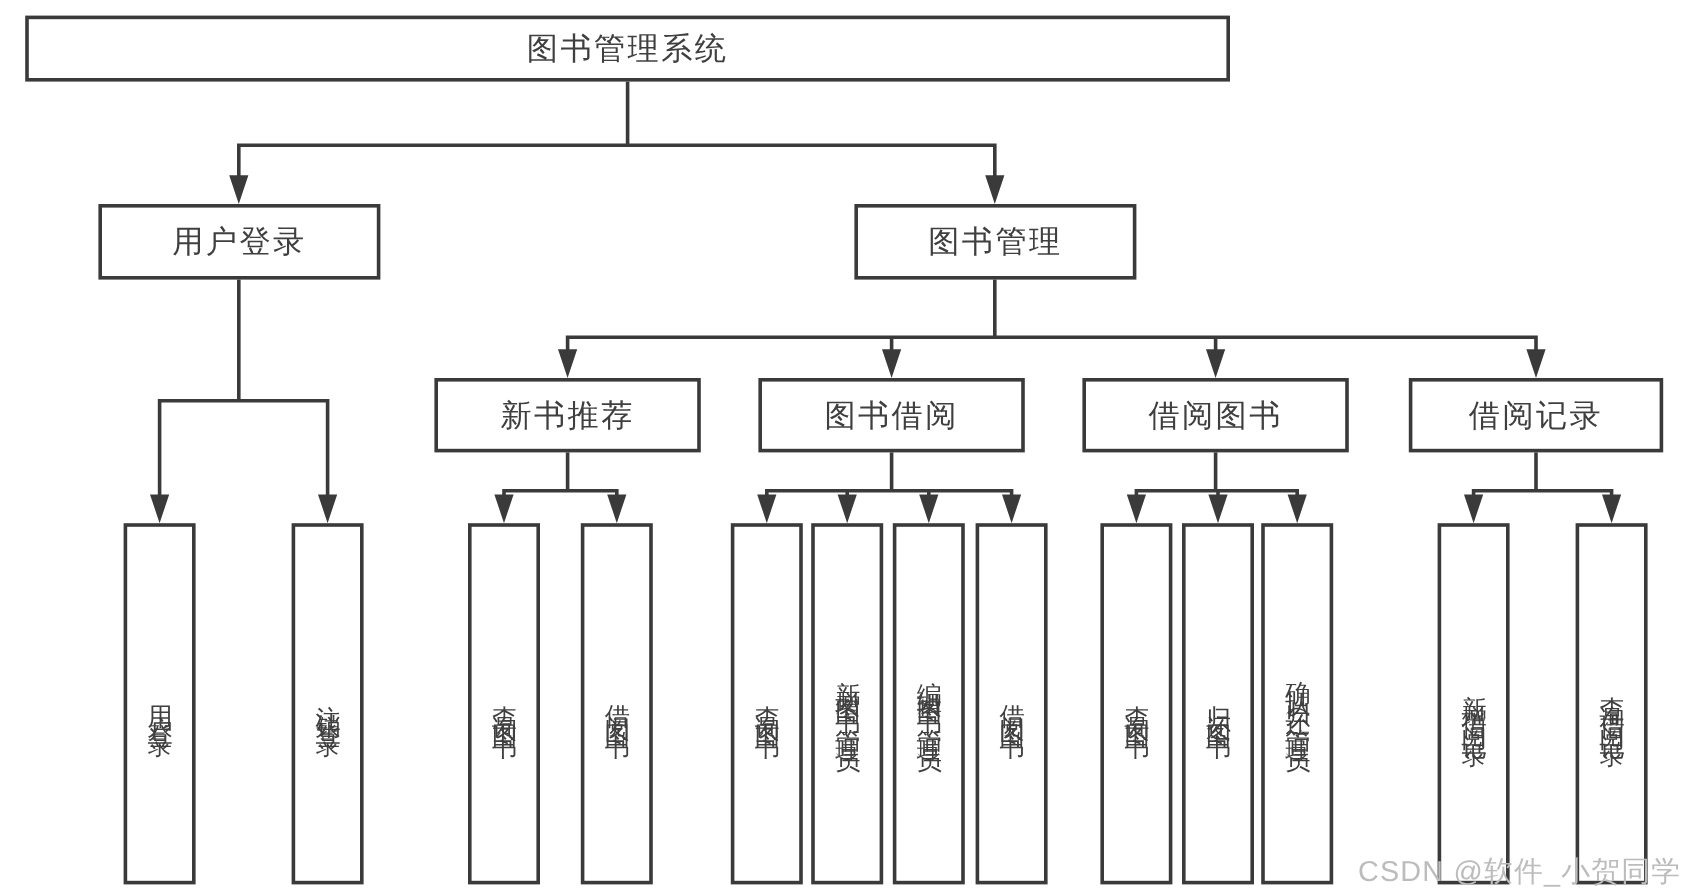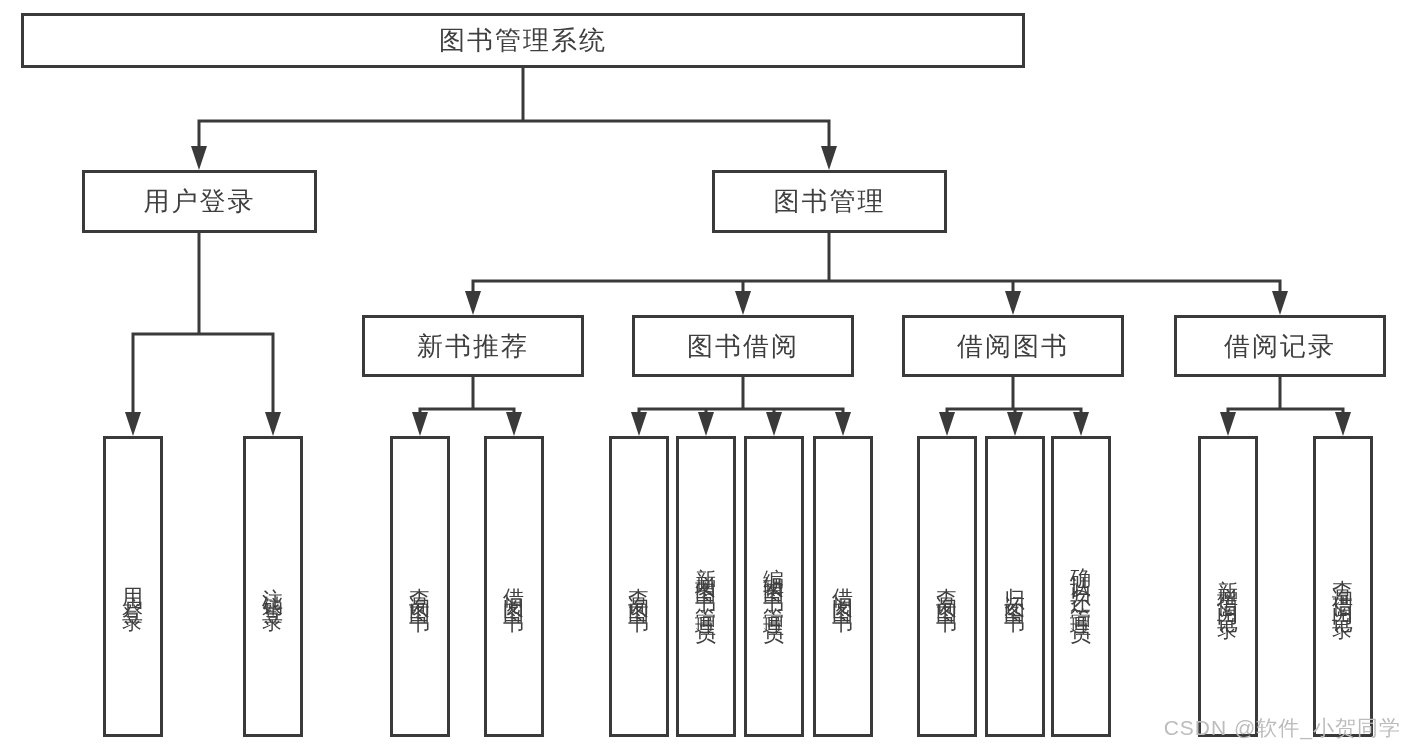--- a/index.html
+++ b/index.html
@@ -16,21 +16,21 @@
     color:#3f3f3f;
   }
   .h { font-size:26px; letter-spacing:2px; }
   .v {
     width:60px; height:301px;
     writing-mode:vertical-rl; text-orientation:mixed;
     font-size:21px; letter-spacing:8px; line-height:1;
   }
   .watermark {
     position:absolute; right:4px; bottom:5px;
-    font-size:21px; color:#bcbcbc; letter-spacing:1px;
+    font-size:24px; color:#bcbcbc; letter-spacing:1px;
     white-space:nowrap;
   }
 </style>
 </head>
 <body>
 
 <div id="canvas">
 
   <svg id="wires" viewBox="0 0 1405 747" xmlns="http://www.w3.org/2000/svg">
     <g stroke="#3a3a3a" stroke-width="3" fill="none" stroke-linecap="square">

